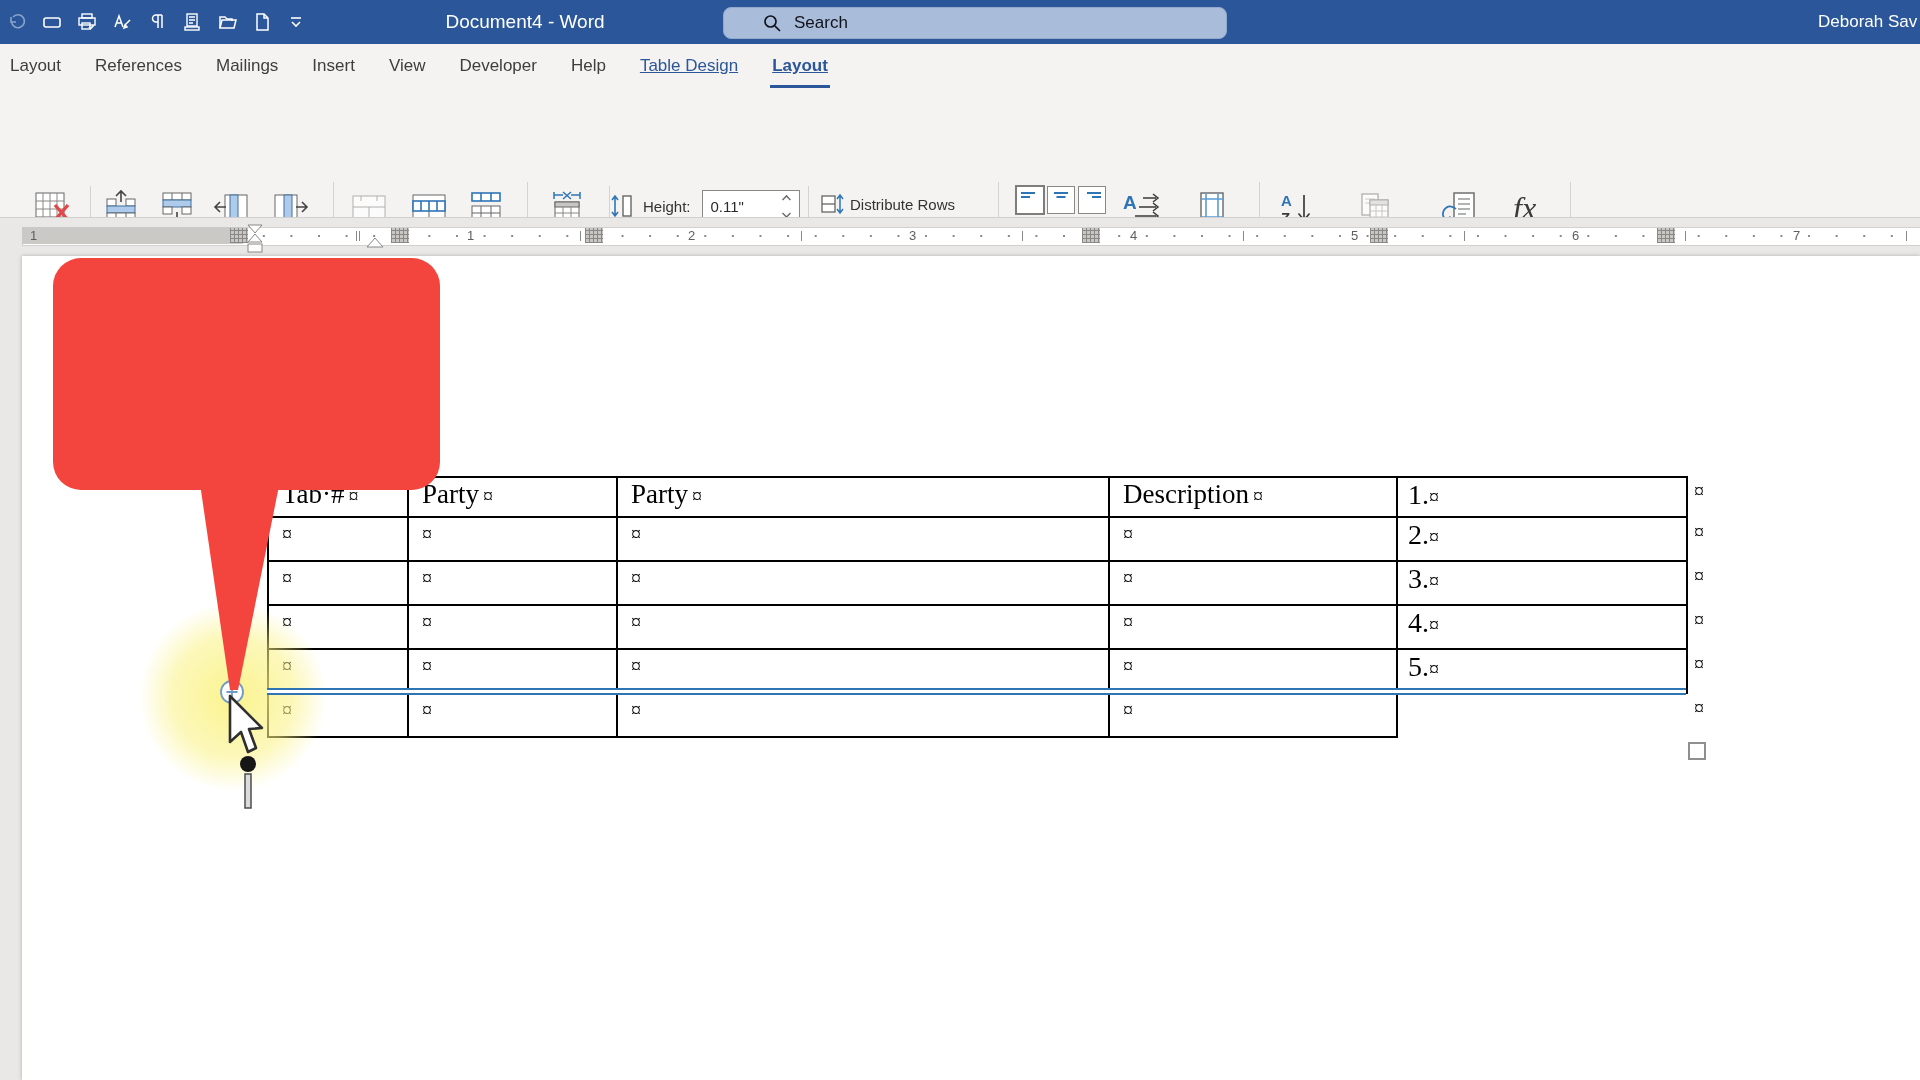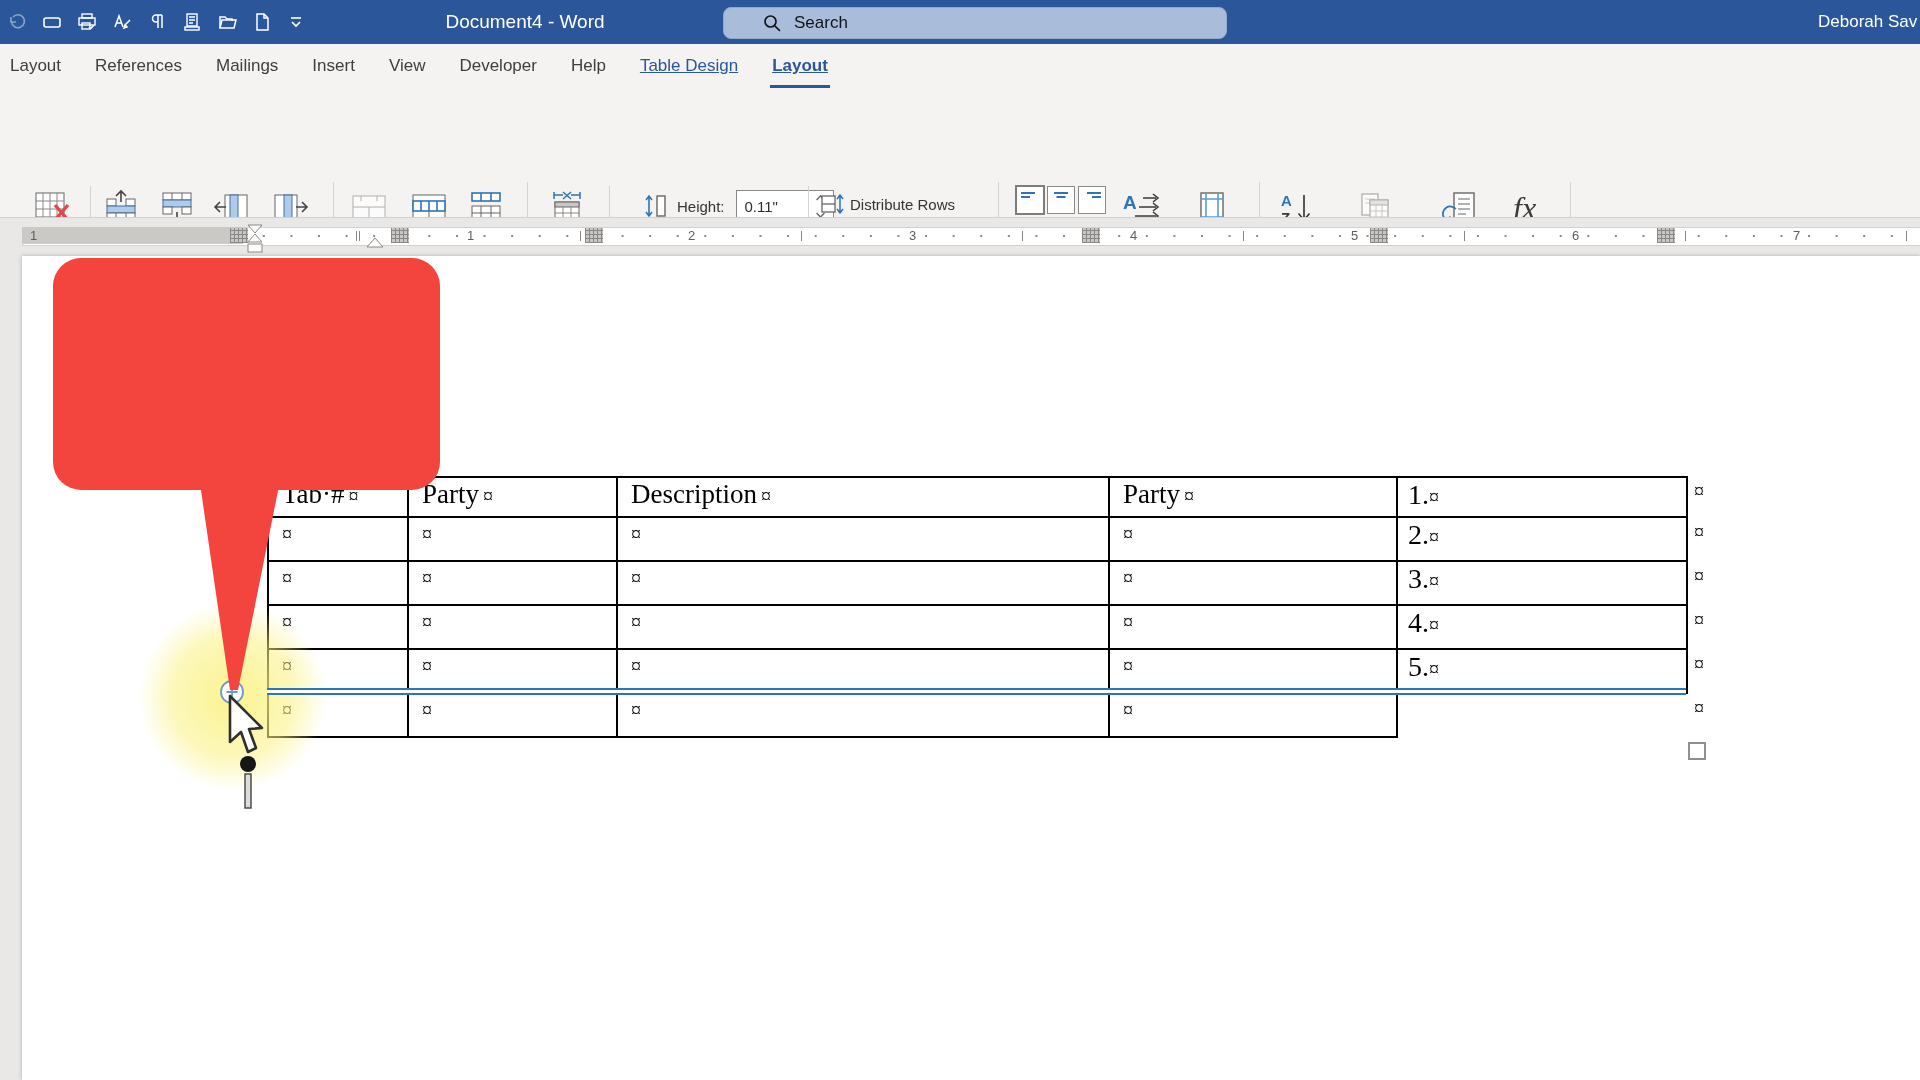--- a/index.html
+++ b/index.html
@@ -305,21 +305,21 @@
             <rect x="8" y="14" width="24" height="18" fill="#fff" stroke="#666"></rect>
             <rect x="8" y="14" width="24" height="5" fill="#c8c6c4" stroke="#666"></rect>
             <path d="M8 25h24M16 19v13M24 19v13" stroke="#8a8886"></path>
           </svg>
       </div>
       <div>AutoFit</div>
       <div><span class="chev"></span></div>
     </div>
     <div class="vsep inner" style="left:609px;"></div>
 
-    <div class="smallrow" style="left:644px;top:102px;gap:9px;">
+    <div class="smallrow" style="left:610px;top:102px;gap:9px;">
       <svg width="24" height="28" viewBox="0 0 24 28" fill="none">
           <path d="M5 4v20M2 8l3-4 3 4M2 20l3 4 3-4" stroke="#2e75b6" stroke-width="1.6"></path>
           <rect x="13" y="4" width="8" height="20" fill="#fff" stroke="#666" stroke-width="1.4"></rect>
         </svg>
       <span>Height:</span>
       <div class="spininput" style="margin-left:2px;">
         <span class="val">0.11"</span>
         <span class="spincol">
             <span class="chevu"></span>
             <span class="chevd"></span>
@@ -505,22 +505,22 @@
   <div class="abs" style="left:366px;top:234px;">
     <svg width="18" height="11" viewBox="0 0 18 11">
         <polygon points="9,1 1,10 17,10" fill="#fdfdfd" stroke="#8a8886"></polygon>
       </svg>
   </div>
 
   <div id="dtable">
 
     <div class="cell hd"><span>Tab·#</span><span class="mk">¤</span></div>
     <div class="cell hd"><span>Party</span><span class="mk">¤</span></div>
+    <div class="cell hd"><span>Party</span><span class="mk">¤</span></div>
     <div class="cell hd"><span>Description</span><span class="mk">¤</span></div>
-    <div class="cell hd"><span>Party</span><span class="mk">¤</span></div>
 
     <div class="cell numc"><span>1.</span><span class="mk">¤</span></div>
     <div class="cell"><span class="mk">¤</span></div>
     <div class="cell"><span class="mk">¤</span></div>
     <div class="cell"><span class="mk">¤</span></div>
     <div class="cell"><span class="mk">¤</span></div>
 
     <div class="cell numc"><span>2.</span><span class="mk">¤</span></div>
     <div class="cell"><span class="mk">¤</span></div>
     <div class="cell"><span class="mk">¤</span></div>

